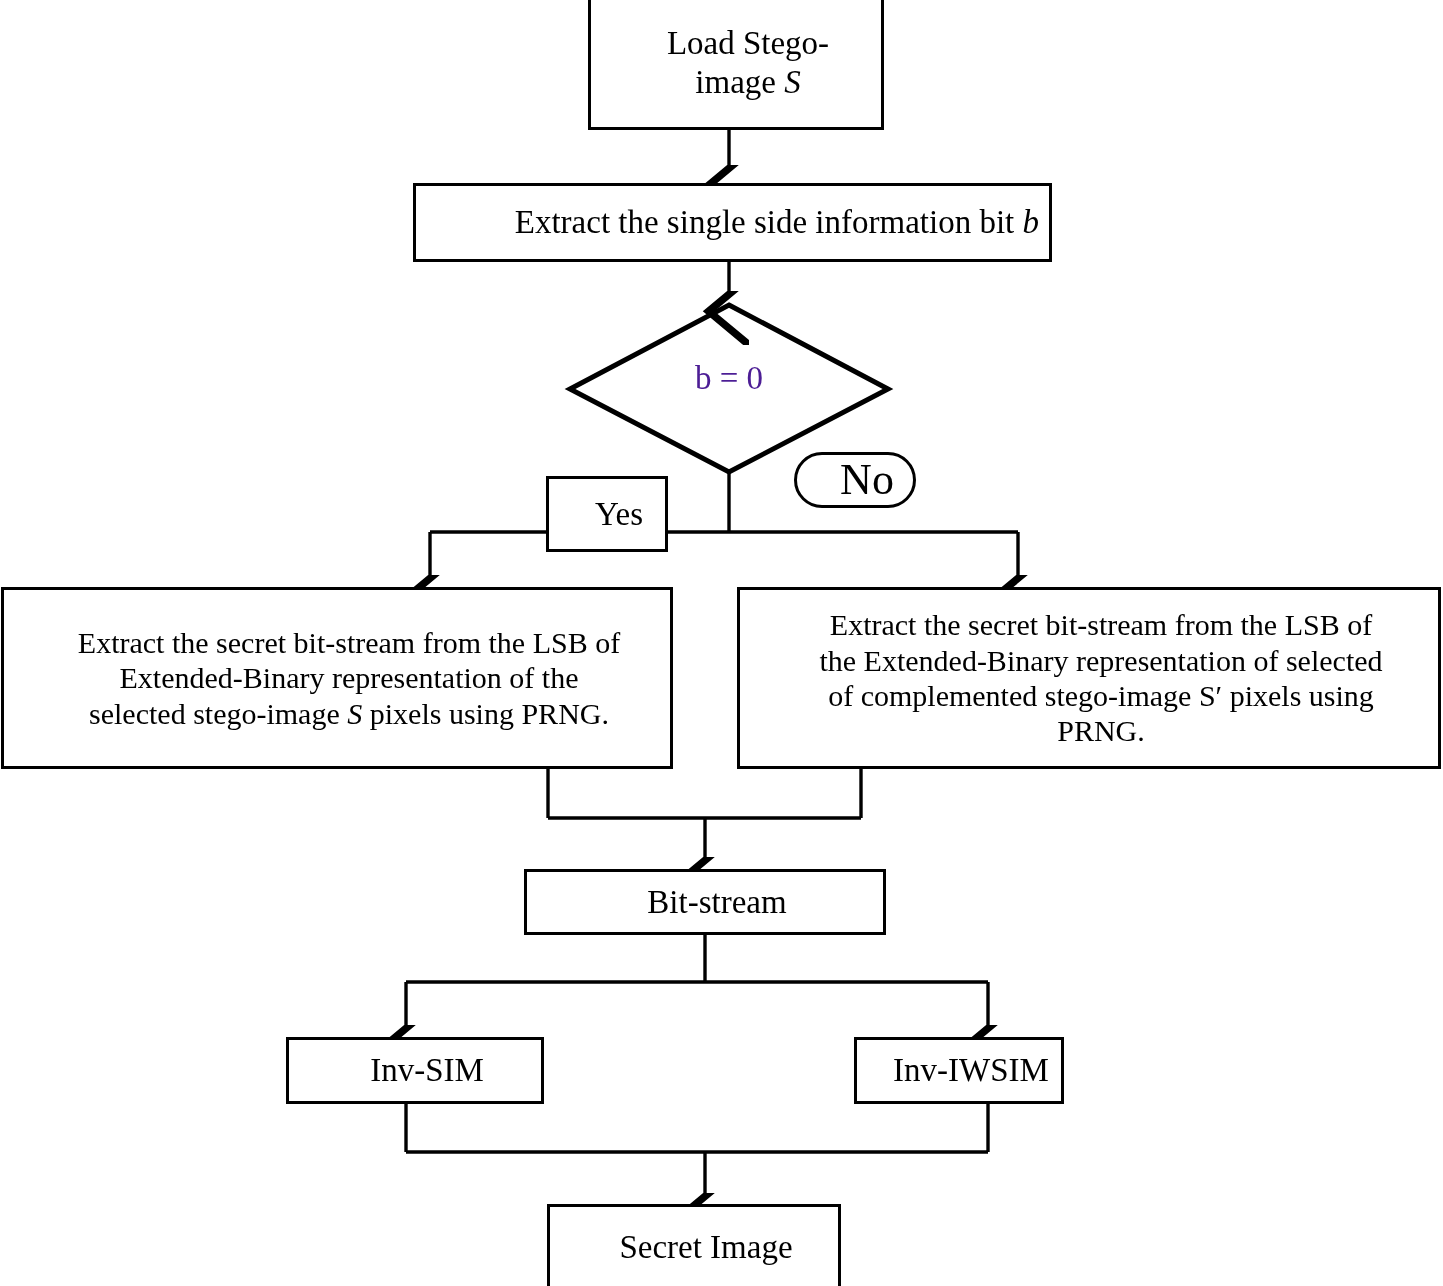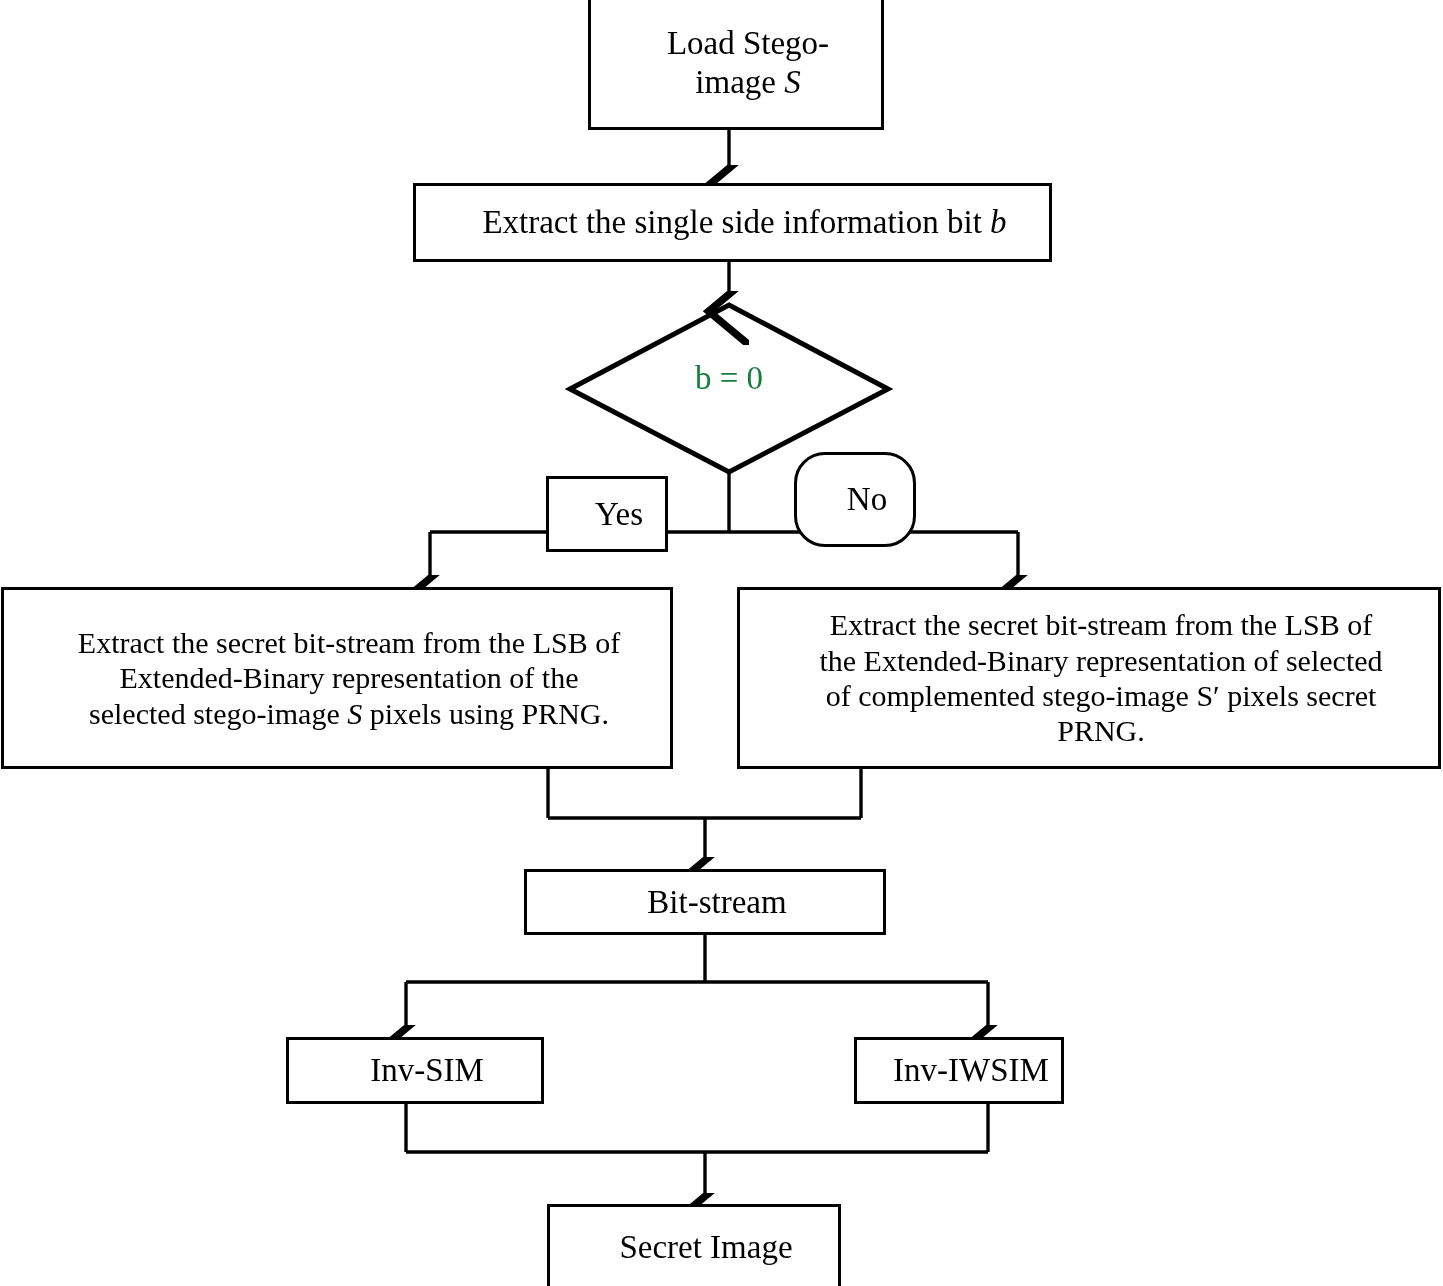--- a/index.html
+++ b/index.html
@@ -34,39 +34,39 @@
     border: 3px solid #000000;
     color: #000000;
     line-height: 1.18;
     z-index: 3;
   }
   .node .txt { display: block; width: 100%; padding: 0 10px; margin-left: 24px; }
   .it { font-style: italic; }
 
   
   #node-load-stego      { left: 588px;  top: -4px;   width: 296px; height: 134px; font-size: 33px; }
-  #node-extract-bit     { left: 413px;  top: 183px;  width: 639px; height: 79px;  font-size: 33px; }
+  #node-extract-bit     { left: 413px;  top: 183px;  width: 639px; height: 79px;  font-size: 33px; text-align: right; }
   #node-yes            { left: 546px;  top: 476px;  width: 122px; height: 76px;  font-size: 33px; }
-  #node-no             { left: 794px;  top: 452px;  width: 122px; height: 95px;  font-size: 33px; border-radius: 31px; }
+  #node-no             { left: 794px;  top: 452px;  width: 122px; height: 56px;  font-size: 44px; border-radius: 31px; }
   #node-extract-left    { left: 1px;    top: 587px;  width: 672px; height: 182px; font-size: 30px; }
   #node-extract-right   { left: 737px;  top: 587px;  width: 704px; height: 182px; font-size: 30px; }
   #node-bitstream       { left: 524px;  top: 869px;  width: 362px; height: 66px;  font-size: 33px; }
   #node-inv-sim         { left: 286px;  top: 1037px; width: 258px; height: 67px;  font-size: 33px; }
   #node-inv-iwsim       { left: 854px;  top: 1037px; width: 210px; height: 67px;  font-size: 33px; }
   #node-secret-image    { left: 547px;  top: 1204px; width: 294px; height: 86px;  font-size: 33px; }
 
   .diamond-label {
     position: absolute;
     left: 570px;
     top: 360px;
     width: 318px;
     text-align: center;
     font-size: 33px;
     z-index: 3;
-    color: #15803d;
+    color: #4c1d95;
   }
 </style>
 </head>
 <body>
 
 <div id="canvas">
 
   <svg class="layer" viewBox="0 0 1443 1286" xmlns="http://www.w3.org/2000/svg">
     <defs>
       <marker id="arrowhead" markerWidth="16" markerHeight="16" refX="1.5" refY="6" orient="auto" markerUnits="strokeWidth">
@@ -119,21 +119,21 @@
 
   <div class="node" id="node-no">
     <span class="txt">No</span>
   </div>
 
   <div class="node" id="node-extract-left">
     <span class="txt"><span>Extract the secret bit-stream from the LSB of</span><br><span>Extended-Binary representation of the</span><br><span>selected stego-image </span><span class="it">S</span><span> pixels using PRNG.</span></span>
   </div>
 
   <div class="node" id="node-extract-right">
-    <span class="txt"><span>Extract the secret bit-stream from the LSB of</span><br><span>the Extended-Binary representation of selected</span><br><span>of  complemented stego-image </span><span>S′</span><span> pixels secret</span><br><span>PRNG.</span></span>
+    <span class="txt"><span>Extract the secret bit-stream from the LSB of</span><br><span>the Extended-Binary representation of selected</span><br><span>of  complemented stego-image </span><span>S′</span><span> pixels using</span><br><span>PRNG.</span></span>
   </div>
 
   <div class="node" id="node-bitstream">
     <span class="txt">Bit-stream</span>
   </div>
 
   <div class="node" id="node-inv-sim">
     <span class="txt">Inv-SIM</span>
   </div>
 

